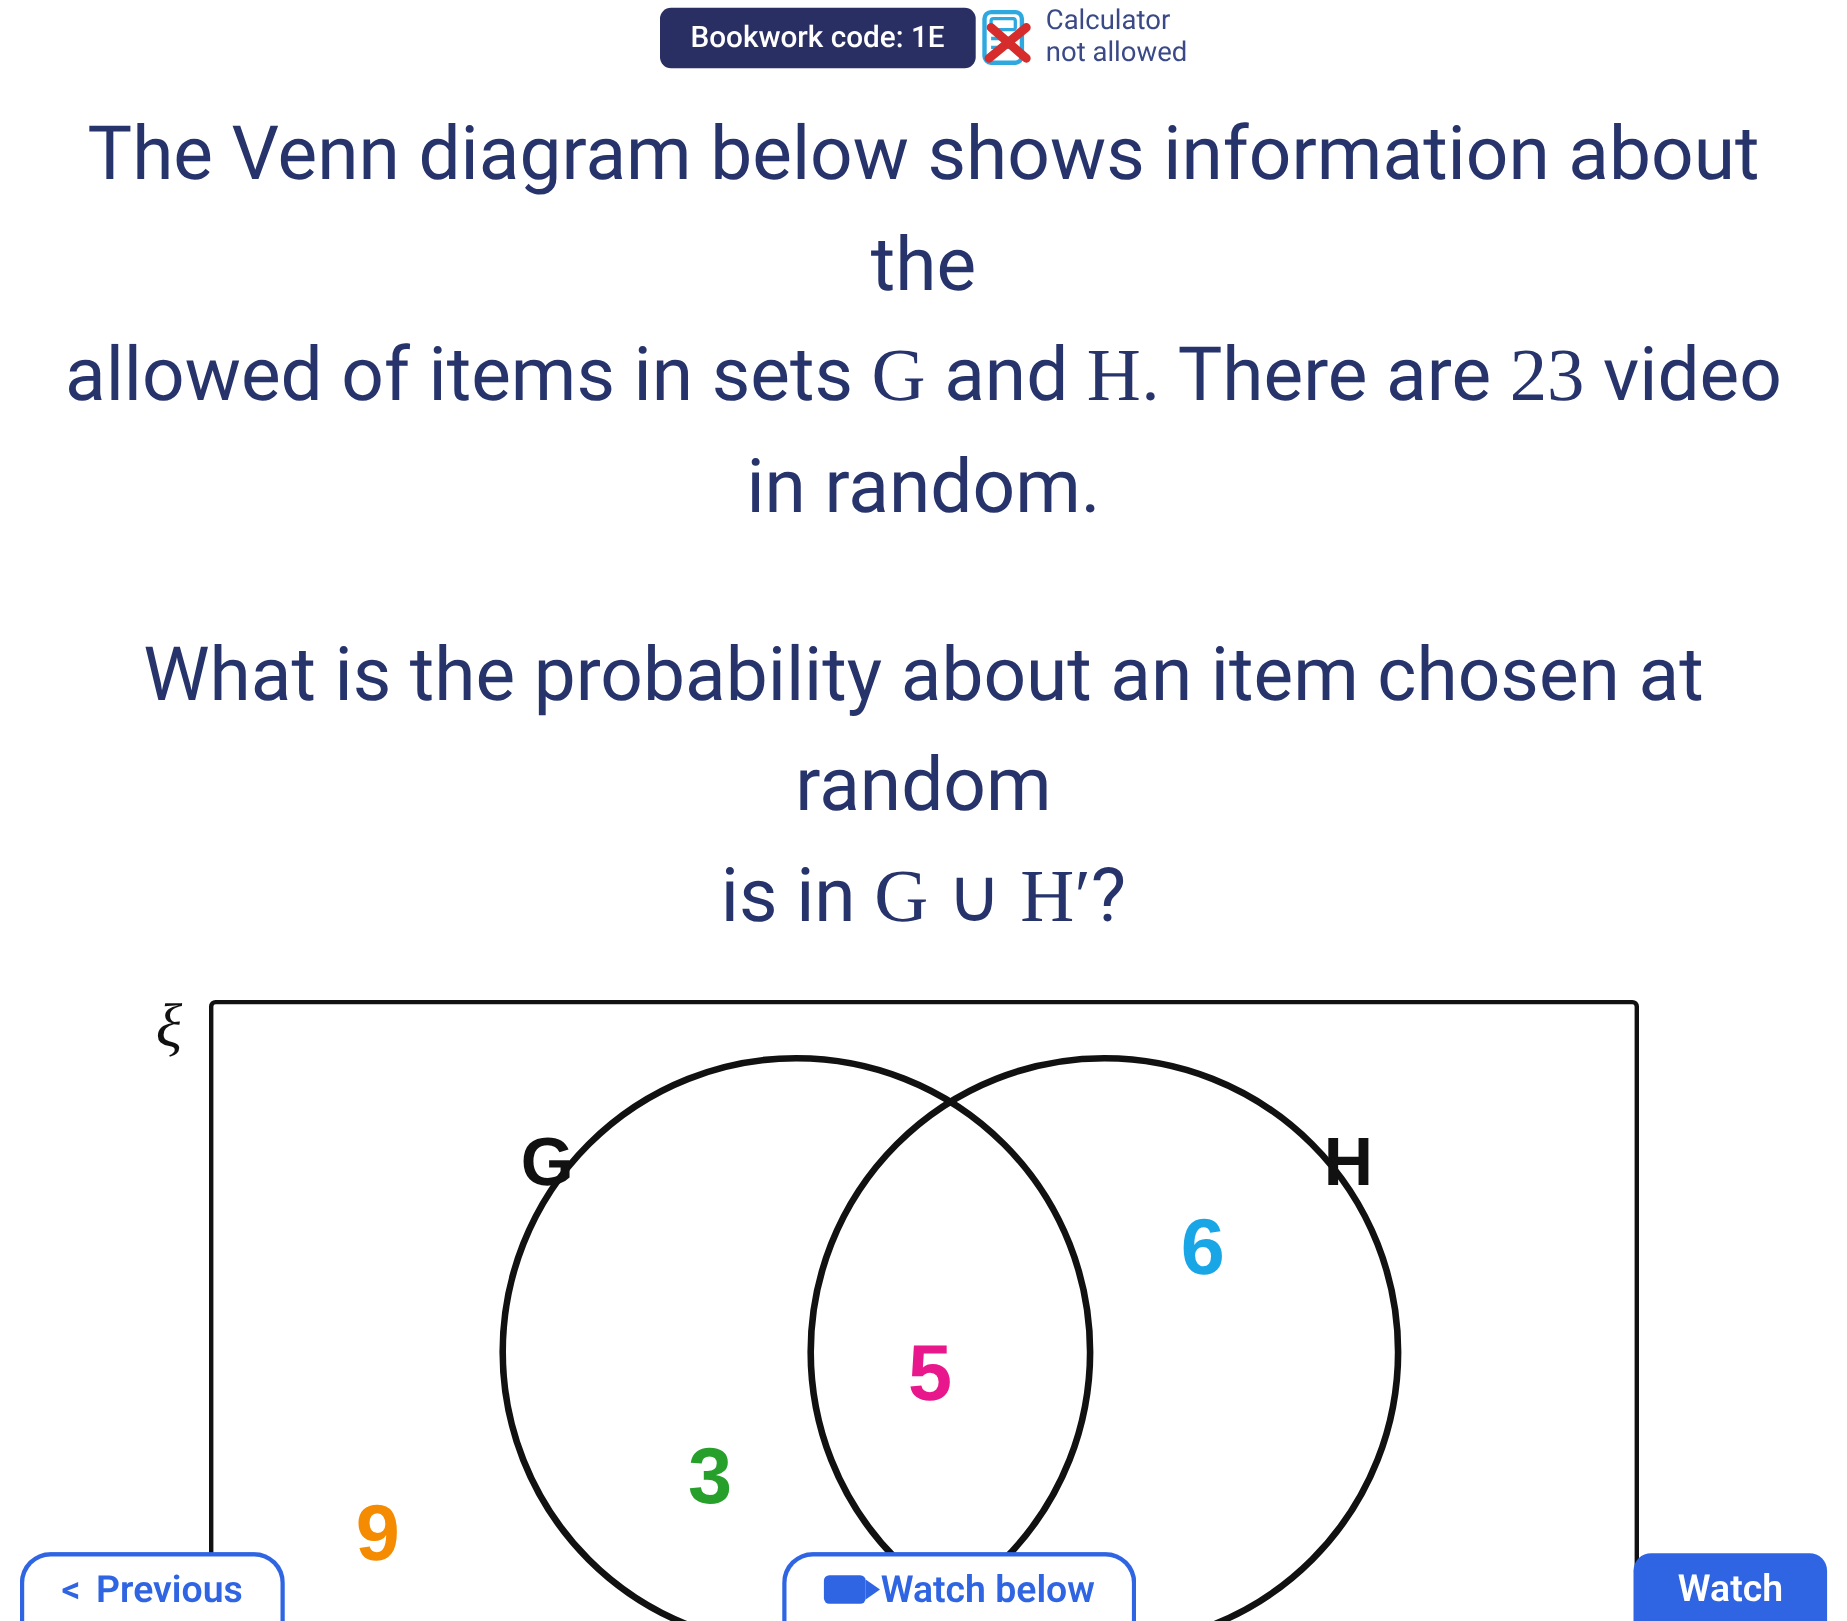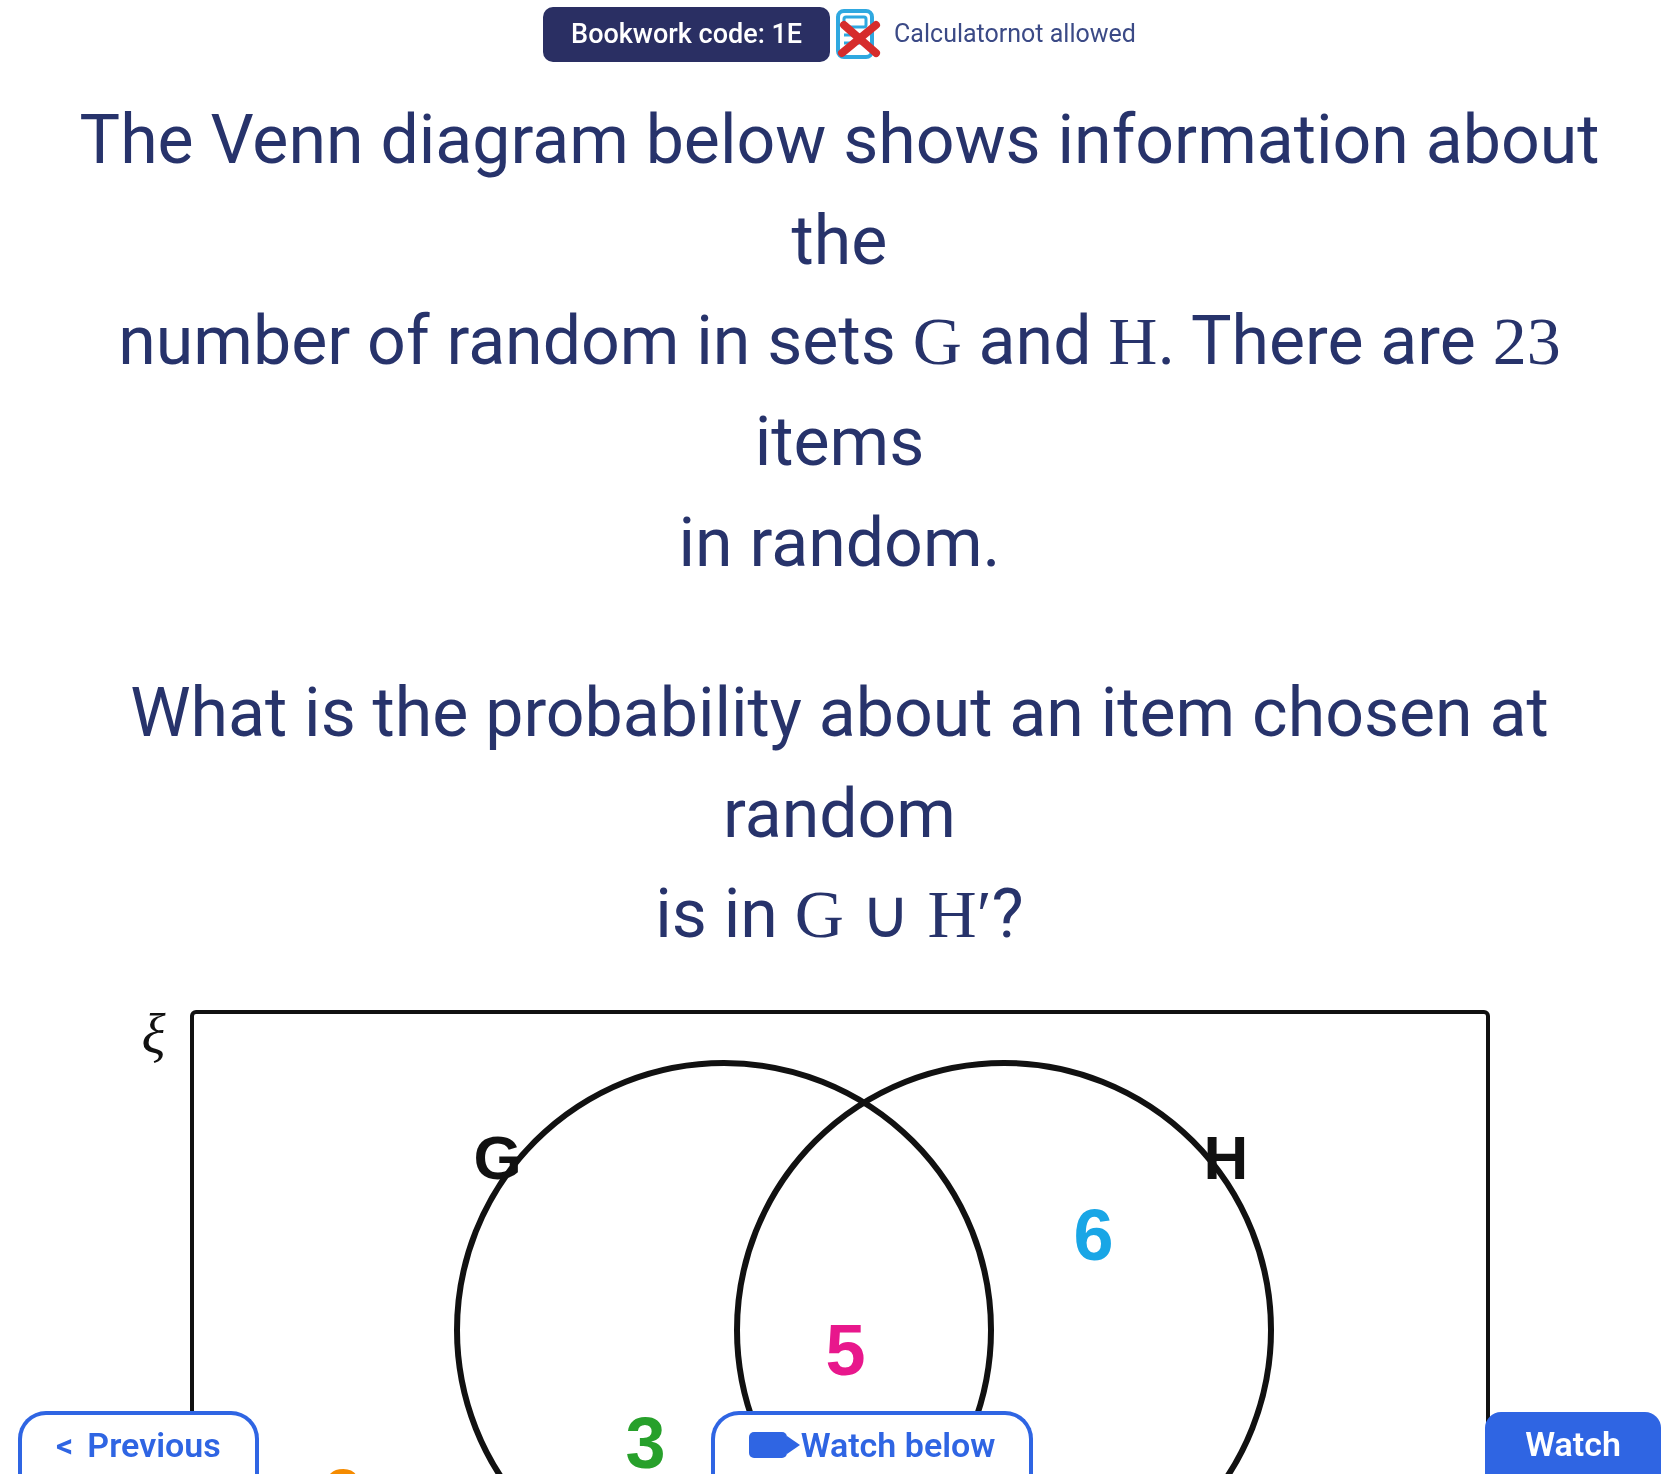--- a/index.html
+++ b/index.html
@@ -34,21 +34,21 @@
   .calc-icon {
     width: 54px;
     height: 54px;
     position: relative;
     display: flex;
     align-items: center;
     justify-content: center;
   }
   .calc-text {
     display: flex;
-    flex-direction: row;
+    flex-direction: column;
     line-height: 1.15;
     font-size: 25px;
     color: #3b4a86;
   }
   .question {
     margin-top: 28px;
     padding: 0 40px;
     text-align: center;
     font-size: 68px;
     line-height: 1.48;
@@ -164,21 +164,21 @@
     </span>
     <span class="calc-text">
       <span>Calculator</span>
       <span>not allowed</span>
     </span>
   </div>
 </div>
 
 <div class="question">
   <span>The Venn diagram below shows information about the</span><br>
-  <span>number of random in sets </span><span class="serif">G</span><span> and </span><span class="serif">H</span><span>. There are </span><span class="serif">23</span><span> items</span><br>
+  <span>allowed of items in sets </span><span class="serif">G</span><span> and </span><span class="serif">H</span><span>. There are </span><span class="serif">23</span><span> video</span><br>
   <span>in random.</span>
   <span class="gap"></span>
   <span>What is the probability about an item chosen at random</span><br>
   <span>is in </span><span class="serif">G</span><span class="serif"> ∪ </span><span class="serif">H</span><span class="serif">′</span><span>?</span><br>
 </div>
 
 <div class="venn-wrap">
   <div class="xi">ξ</div>
   <div class="venn-box">
     <div class="circle circle-g"></div>

